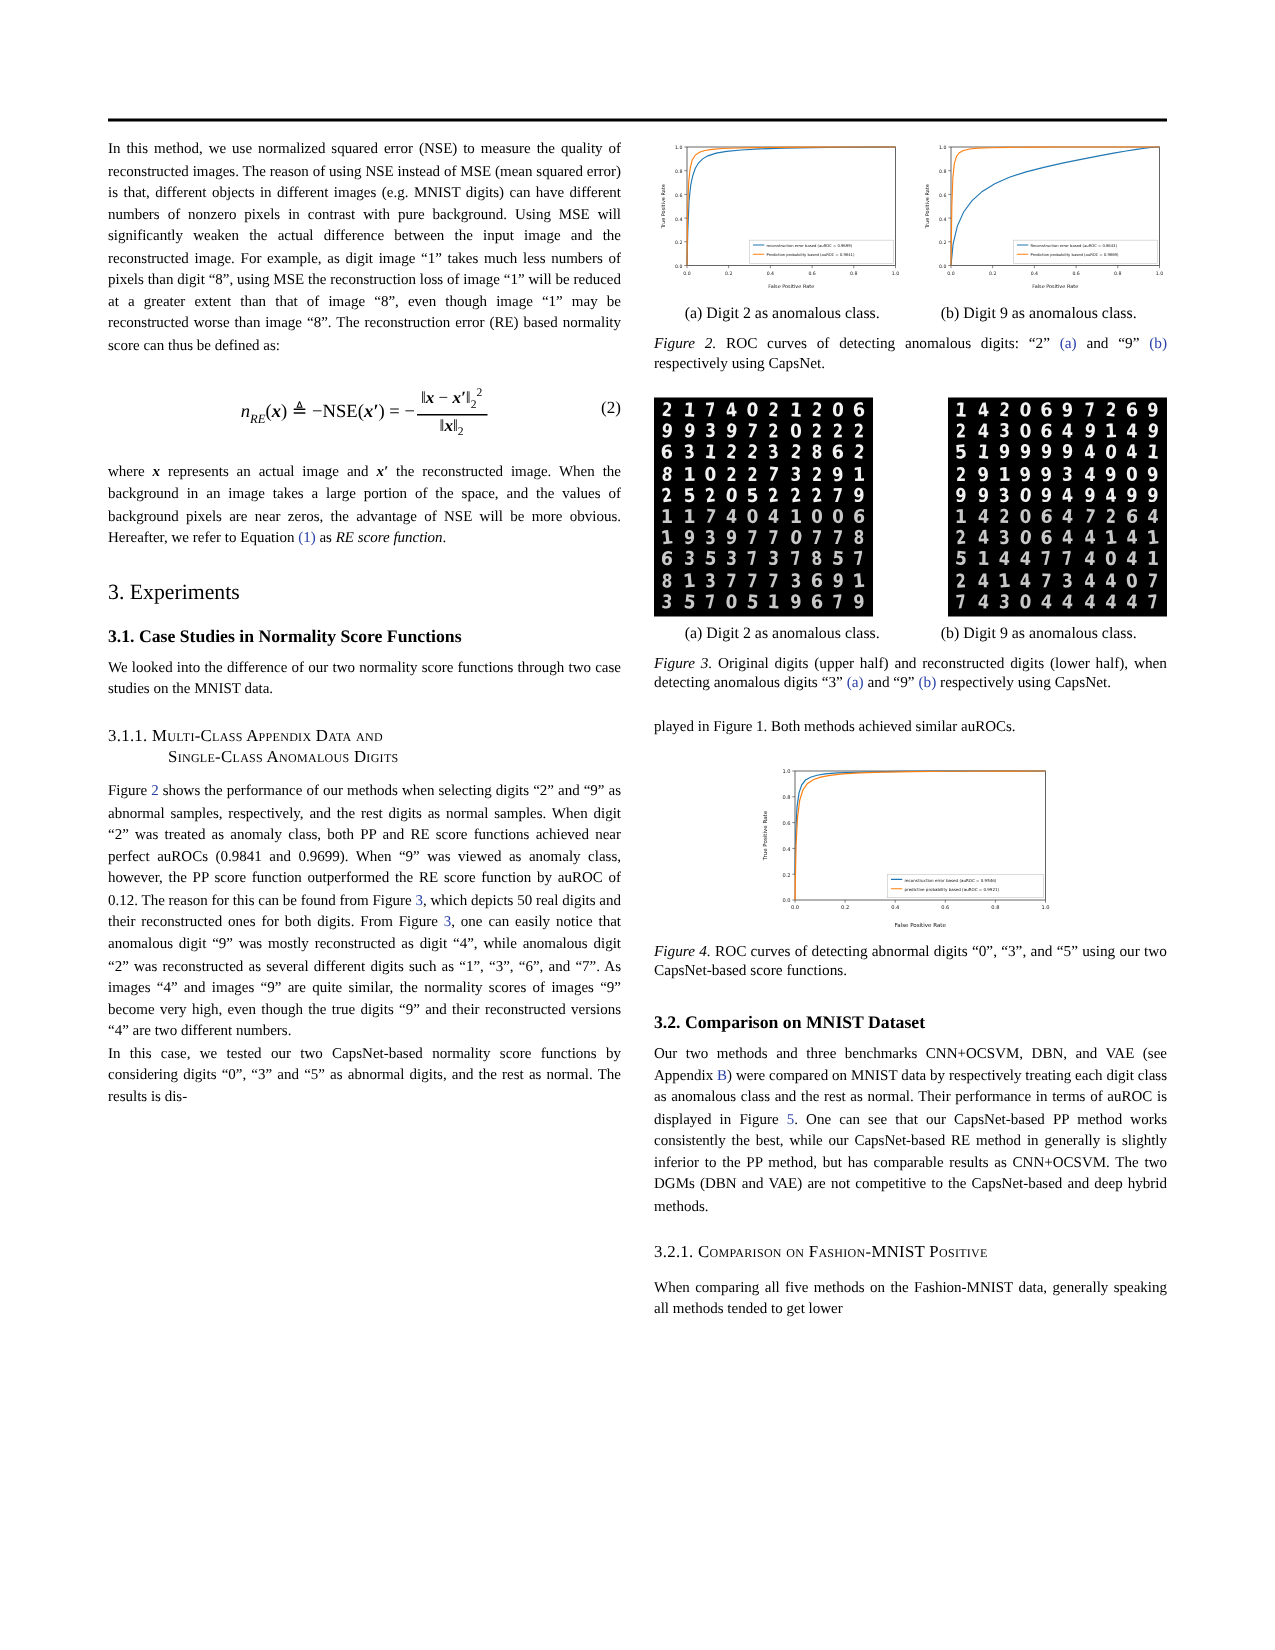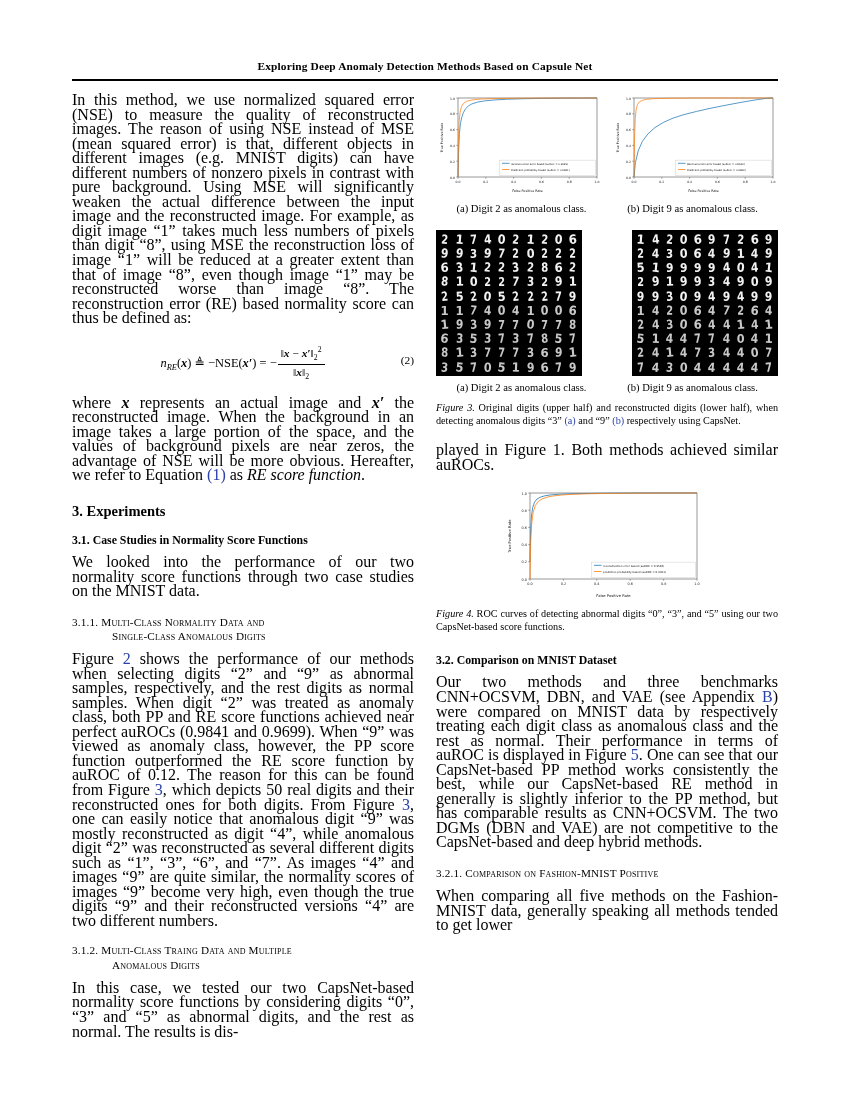--- a/index.html
+++ b/index.html
@@ -48,35 +48,35 @@
   
   .col {
     position: absolute;
     top: 93px;
     width: 342px;
   }
   .col-left  { left: 72px; }
   .col-right { left: 436px; }
 
   p.body, .body {
-    font-size: 16px;
+    font-size: 10px;
     line-height: 14.55px;
     text-align: justify;
     text-justify: inter-word;
     margin: 0 0 0 0;
     hyphens: manual;
   }
   .sp-before { margin-top: 11px; }
 
   .ref { color: #2a41a8; }
 
   
   h2.sec {
     font-size: 14.5px;
-    font-weight: bold;
+    font-weight: normal;
     margin: 20px 0 9px 0;
     line-height: 17px;
   }
   h3.subsec {
     font-size: 11.8px;
     font-weight: bold;
     margin: 13px 0 8px 0;
     line-height: 14px;
   }
   h4.subsubsec {
@@ -187,21 +187,20 @@
   .dcell span {
     display: block;
     transform: scale(1.04, 1.18);
   }
 </style>
 </head>
 <body>
 
 <div class="page">
 
-  <div class="runhead">Exploring Deep Anomaly Detection Methods Based on Capsule Net</div>
   <div class="head-rule"></div>
 
   <div class="col col-left">
 
     <p class="body">In this method, we use normalized squared error (NSE) to measure the quality of reconstructed images. The reason of using NSE instead of MSE (mean squared error) is that, different objects in different images (e.g. MNIST digits) can have different numbers of nonzero pixels in contrast with pure background. Using MSE will significantly weaken the actual difference between the input image and the reconstructed image. For example, as digit image “1” takes much less numbers of pixels than digit “8”, using MSE the reconstruction loss of image “1” will be reduced at a greater extent than that of image “8”, even though image “1” may be reconstructed worse than image “8”. The reconstruction error (RE) based normality score can thus be defined as:</p>
 
     <div class="eqwrap">
       <div class="eq">
         <span class="mitalic">n</span><sub class="mitalic">RE</sub><span>(</span><span class="mbold">x</span><span>)</span>
         <span>≜</span>
@@ -213,33 +212,29 @@
       </div>
       <div class="eqnum">(2)</div>
     </div>
 
     <p class="body"><span>where </span><span class="mbold">x</span><span> represents an actual image and </span><span class="mbold">x′</span><span> the reconstructed image. When the background in an image takes a large portion of the space, and the values of background pixels are near zeros, the advantage of NSE will be more obvious. Hereafter, we refer to Equation </span><span class="ref">(1)</span><span> as </span><i>RE score function</i><span>.</span></p>
 
     <h2 class="sec">3. Experiments</h2>
 
     <h3 class="subsec">3.1. Case Studies in Normality Score Functions</h3>
 
-    <p class="body">We looked into the performance of our two normality score functions through two case studies on the MNIST data.</p>
+    <p class="body">We looked into the difference of our two normality score functions through two case studies on the MNIST data.</p>
 
     <h4 class="subsubsec">
-      <span>3.1.1. Multi-Class Normality Data and</span>
+      <span>3.1.1. Multi-Class Appendix Data and</span>
       <span class="ind">Single-Class Anomalous Digits</span>
     </h4>
 
     <p class="body"><span>Figure </span><span class="ref">2</span><span> shows the performance of our methods when selecting digits “2” and “9” as abnormal samples, respectively, and the rest digits as normal samples. When digit “2” was treated as anomaly class, both PP and RE score functions achieved near perfect auROCs (0.9841 and 0.9699). When “9” was viewed as anomaly class, however, the PP score function outperformed the RE score function by auROC of 0.12. The reason for this can be found from Figure </span><span class="ref">3</span><span>, which depicts 50 real digits and their reconstructed ones for both digits. From Figure </span><span class="ref">3</span><span>, one can easily notice that anomalous digit “9” was mostly reconstructed as digit “4”, while anomalous digit “2” was reconstructed as several different digits such as “1”, “3”, “6”, and “7”. As images “4” and images “9” are quite similar, the normality scores of images “9” become very high, even though the true digits “9” and their reconstructed versions “4” are two different numbers.</span></p>
 
-    <h4 class="subsubsec tight">
-      <span>3.1.2. Multi-Class Traing Data and Multiple</span>
-      <span class="ind">Anomalous Digits</span>
-    </h4>
 
     <p class="body">In this case, we tested our two CapsNet-based normality score functions by considering digits “0”, “3” and “5” as abnormal digits, and the rest as normal. The results is dis-</p>
   </div>
 
   <div class="col col-right">
 
     <div class="figblock">
       <div class="fig-row">
         <div class="chartbox">
           <svg id="svg-fig2a" width="166" height="100" viewBox="0 0 166 100">
@@ -315,20 +310,21 @@
               <text x="75" y="71.69999999999999" font-size="2.5" fill="#111" font-family="&quot;DejaVu Sans&quot;, sans-serif">Reconstruction error based (auROC = 0.8643)</text>
               <line x1="66" y1="76.49999999999999" x2="73.5" y2="76.49999999999999" stroke="#ff7f0e" stroke-width="0.75"></line>
               <text x="75" y="77.89999999999999" font-size="2.5" fill="#111" font-family="&quot;DejaVu Sans&quot;, sans-serif">Prediction probability based (auROC = 0.9869)</text>
             </svg>
         </div>
       </div>
       <div class="subcap-row">
         <div>(a) Digit 2 as anomalous class.</div>
         <div>(b) Digit 9 as anomalous class.</div>
       </div>
+      <div class="figcap"><span class="lead">Figure 2.</span><span> ROC curves of detecting anomalous digits: “2” </span><span class="ref">(a)</span><span> and “9” </span><span class="ref">(b)</span><span> respectively using CapsNet.</span></div>
     </div>
 
     <div class="figblock" style="margin-top:16px;">
       <div class="fig-row">
         <div id="grid-fig3a" class="digit-grid" style="width:146px;height:146px;">
             <div class="dcell">
               <span style="transform: rotate(5deg) scale(0.92, 1.2);">2</span>
             </div>
             <div class="dcell">
               <span style="transform: rotate(4deg) scale(1.12, 1.2);">1</span>

